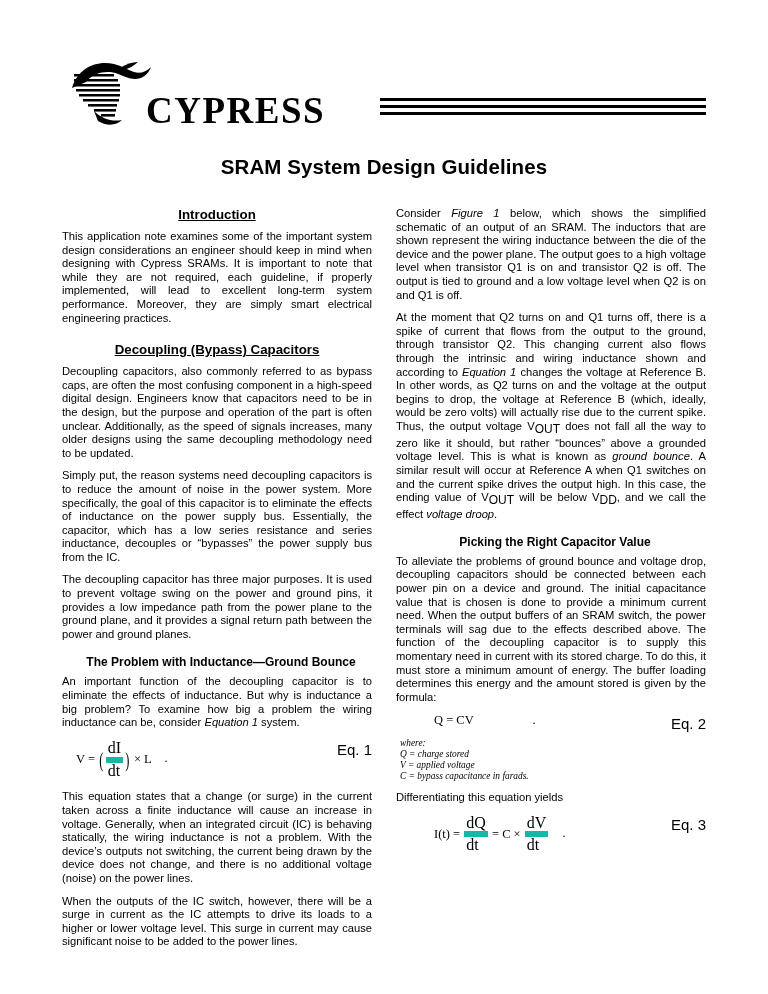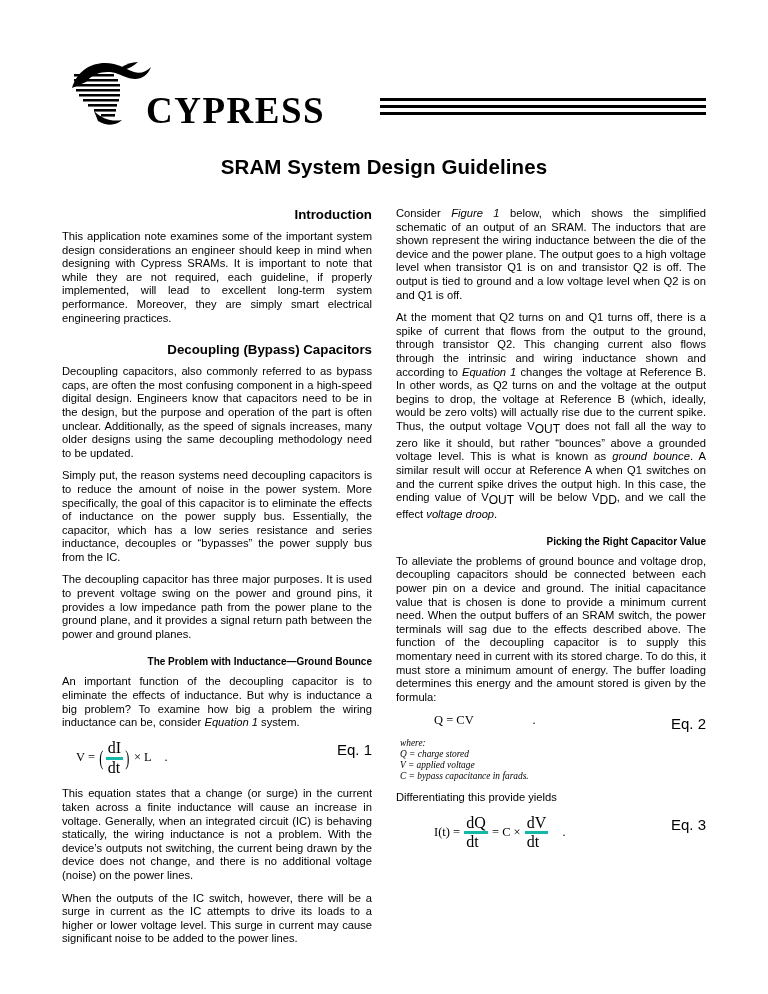--- a/index.html
+++ b/index.html
@@ -75,29 +75,30 @@
     width: 320px;
     font-size: 11.2px;
     line-height: 13.6px;
     text-align: justify;
   }
   h2.sec {
     font-size: 13.3px;
     font-weight: bold;
     margin: 0 0 7px 0;
     line-height: 16px;
-    text-align: right;
+    text-align: center;
+    text-decoration: underline;
   }
   h2.sec.spaced { margin-top: 17px; }
   h3.sub {
-    font-size: 10px;
+    font-size: 12px;
     font-weight: bold;
     margin: 14px 0 6px 0;
     line-height: 14px;
-    text-align: right;
+    text-align: center;
     padding-left: 8px;
   }
   h3.sub.tight { margin-top: 13px; }
   p { margin: 0 0 9px 0; }
   p:last-child { margin-bottom: 0; }
   .it { font-style: italic; }
   .sub-s { font-size: 12px; vertical-align: -0.28em; }
 
   
   .eqrow {
@@ -120,21 +121,21 @@
   }
   .frac {
     display: inline-block;
     vertical-align: middle;
     text-align: left;
     line-height: 1.05;
     font-size: 16px;
     margin: 0 1px;
   }
   .frac .num { display: block; padding: 0 2px; }
-  .frac .den { display: block; border-top: 3px solid #14b8a6; padding: 0 2px; }
+  .frac .den { display: block; border-top: 6px solid #14b8a6; padding: 0 2px; }
   .paren {
     display: inline-block;
     font-size: 20px;
     vertical-align: middle;
     line-height: 1;
     transform: scaleX(0.62);
   }
   .notes {
     font-family: "Liberation Serif", serif;
     font-size: 9.4px;
@@ -224,21 +225,21 @@
         <div class="eqlabel">Eq. 2</div>
       </div>
 
       <div class="notes">
         <div class="it">where:</div>
         <div class="it">Q = charge stored</div>
         <div class="it">V = applied voltage</div>
         <div class="it">C = bypass capacitance in farads.</div>
       </div>
 
-      <p>Differentiating this provide yields</p>
+      <p>Differentiating this equation yields</p>
 
       <div class="eqrow">
         <div class="eqbody" style="padding-left:38px;">
           <span>I(t) =</span>
           <span class="frac"><span class="num">dQ</span><span class="den">dt</span></span>
           <span>= C ×</span>
           <span class="frac"><span class="num">dV</span><span class="den">dt</span></span>
           <span style="padding-left:10px">.</span>
         </div>
         <div class="eqlabel">Eq. 3</div>

